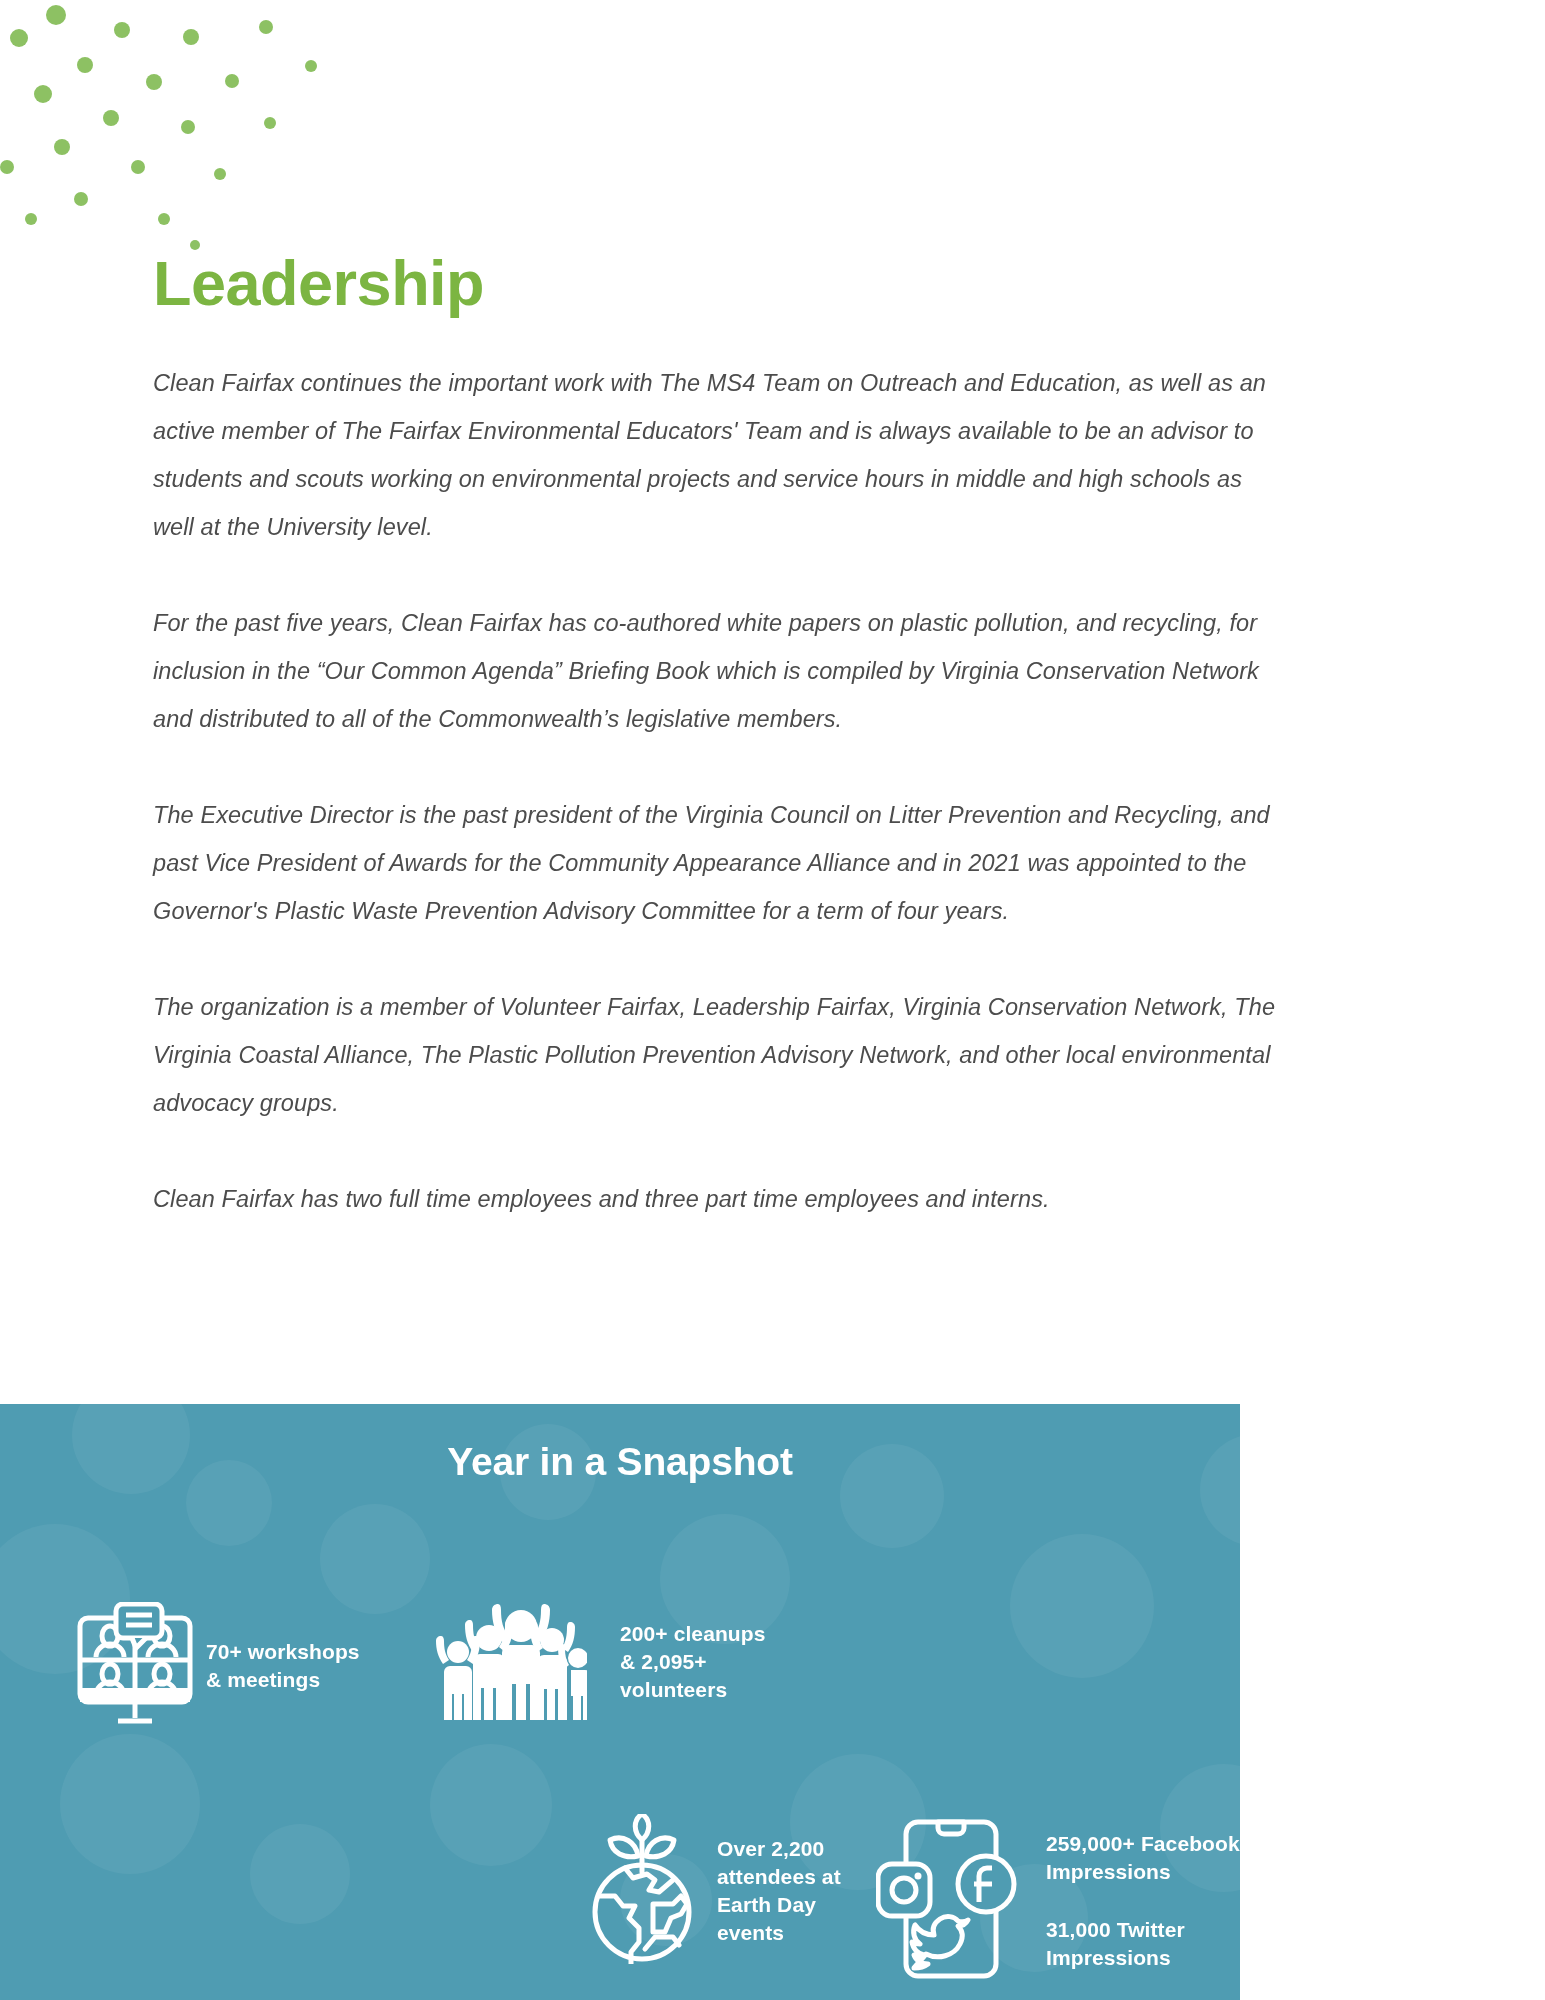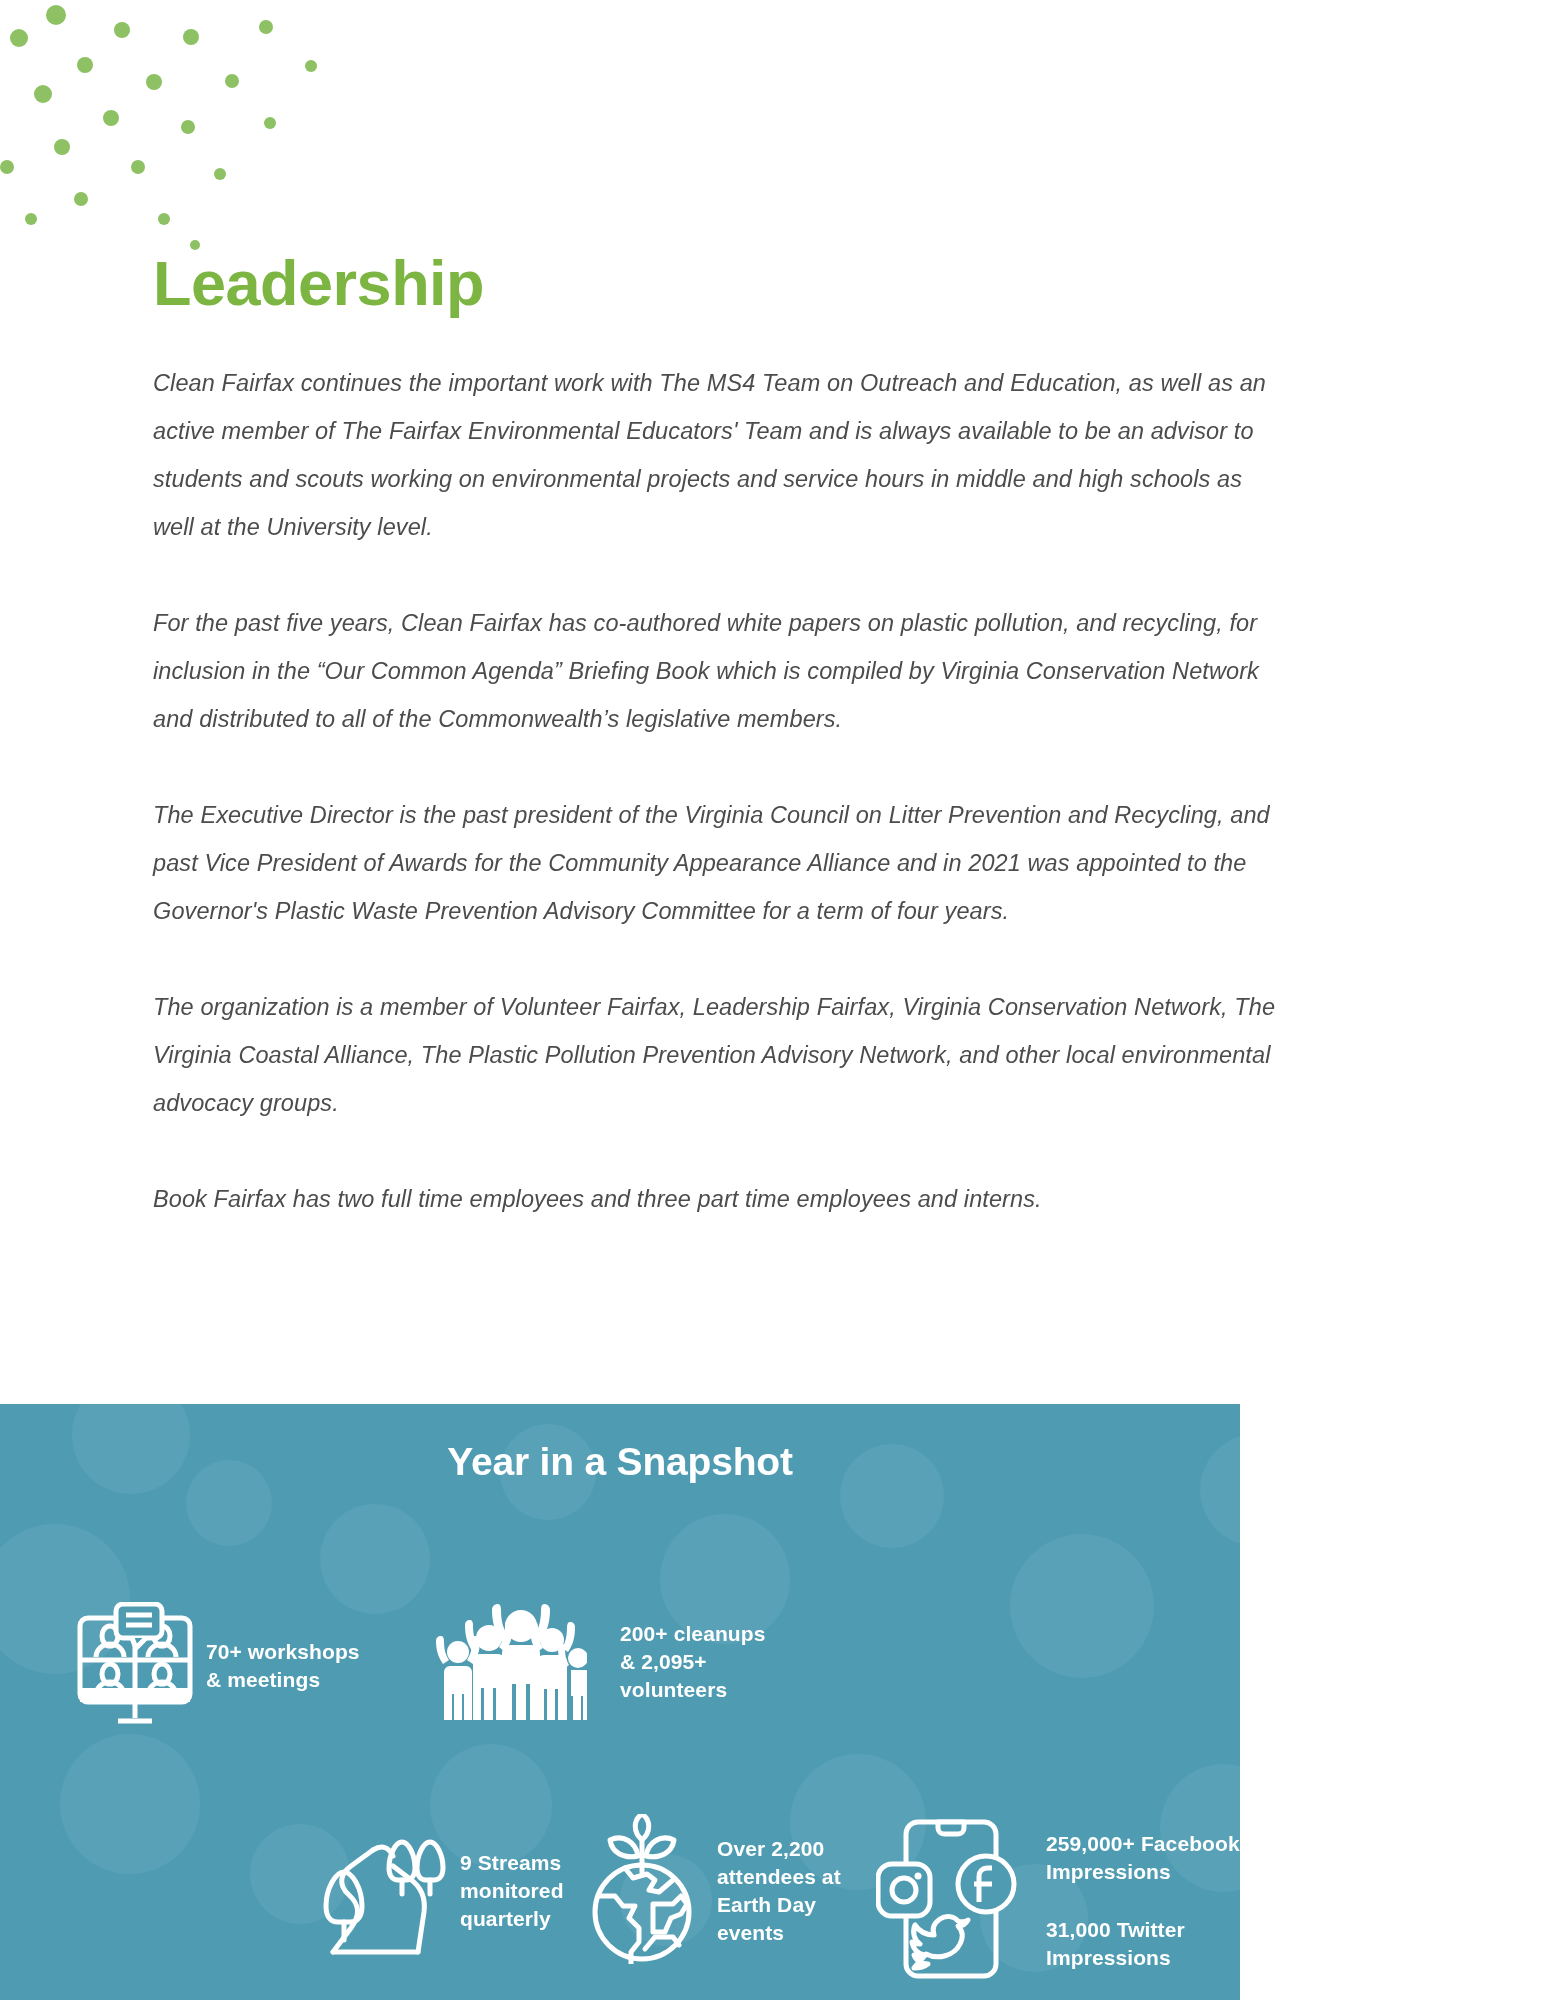--- a/index.html
+++ b/index.html
@@ -152,21 +152,21 @@
       <span class="dot" style="left: 190px; top: 240px; width: 10px; height: 10px; background: rgb(141, 193, 99);"></span>
     </div>
 
   <div class="content">
     <h1 class="page-title">Leadership</h1>
     <div class="body-copy" id="bodyCopy">
         <p>Clean Fairfax continues the important work with The MS4 Team on Outreach and Education, as well as an active member of The Fairfax Environmental Educators' Team and is always available to be an advisor to students and scouts working on environmental projects and service hours in middle and high schools as well at the University level.</p>
         <p>For the past five years, Clean Fairfax has co-authored white papers on plastic pollution, and recycling, for inclusion in the “Our Common Agenda” Briefing Book which is compiled by Virginia Conservation Network and distributed to all of the Commonwealth’s legislative members.</p>
         <p>The Executive Director is the past president of the Virginia Council on Litter Prevention and Recycling, and past Vice President of Awards for the Community Appearance Alliance and in 2021 was appointed to the Governor's Plastic Waste Prevention Advisory Committee for a term of four years.</p>
         <p>The organization is a member of Volunteer Fairfax, Leadership Fairfax, Virginia Conservation Network, The Virginia Coastal Alliance, The Plastic Pollution Prevention Advisory Network, and other local environmental advocacy groups.</p>
-        <p>Book Fairfax has two full time employees and three part time employees and interns.</p>
+        <p>Clean Fairfax has two full time employees and three part time employees and interns.</p>
       </div>
   </div>
 
   <div class="snapshot">
 
     <div class="bokeh" style="left:72px;  top:-28px; width:118px; height:118px;"></div>
     <div class="bokeh" style="left:186px; top:56px;  width:86px;  height:86px;"></div>
     <div class="bokeh" style="left:-20px; top:120px; width:150px; height:150px;"></div>
     <div class="bokeh" style="left:320px; top:100px; width:110px; height:110px;"></div>
     <div class="bokeh" style="left:500px; top:20px;  width:96px;  height:96px;"></div>
@@ -244,43 +244,20 @@
             <path d="M131 48c-3 0-5 2-5 5 0 7 2 14 6 20l5-4c-3-5-4-10-4-16 0-3-1-5-2-5z"></path>
           </svg>
         </span>
         <span class="txt">200+ cleanups
 &amp; 2,095+
 volunteers</span>
       </div>
 
 
 
-      <div class="stat stat-streams">
-        <span class="icon">
-          <svg width="130" height="142" viewBox="0 0 130 142" fill="none" stroke="#ffffff" stroke-width="5" stroke-linejoin="round" stroke-linecap="round">
-
-            <path d="M17 134l18-24c10-14 8-24-2-33-11-10-9-21 2-29l22-16"></path>
-            <path d="M102 134l6-40c2-16-4-26-14-33L77 48"></path>
-            <line x1="17" y1="134" x2="102" y2="134"></line>
-            <path d="M57 32c10-6 16-2 20 6"></path>
-
-            <path d="M22 104c-8 0-12-6-12-16 0-18 10-34 18-34s18 16 18 34c0 10-4 16-12 16z"></path>
-            <line x1="28" y1="104" x2="28" y2="122"></line>
-
-            <path d="M82 62c-6 0-9-5-9-12 0-14 7-26 13-26s13 12 13 26c0 7-3 12-9 12z"></path>
-            <line x1="86" y1="62" x2="86" y2="76"></line>
-
-            <path d="M110 62c-6 0-9-5-9-12 0-14 7-26 13-26s13 12 13 26c0 7-3 12-9 12z"></path>
-            <line x1="114" y1="62" x2="114" y2="76"></line>
-          </svg>
-        </span>
-        <span class="txt">9 Streams
-monitored
-quarterly</span>
-      </div>
 
       <div class="stat stat-earth">
         <span class="icon">
           <svg width="118" height="150" viewBox="0 0 118 150" fill="none" stroke="#ffffff" stroke-width="5" stroke-linejoin="round" stroke-linecap="round">
 
             <line x1="59" y1="26" x2="59" y2="58"></line>
 
             <path d="M59 26c-9-8-9-20 0-26 9 6 9 18 0 26z"></path>
 
             <path d="M55 42c-14 3-26-3-28-16 13-6 26 2 28 16z"></path>

